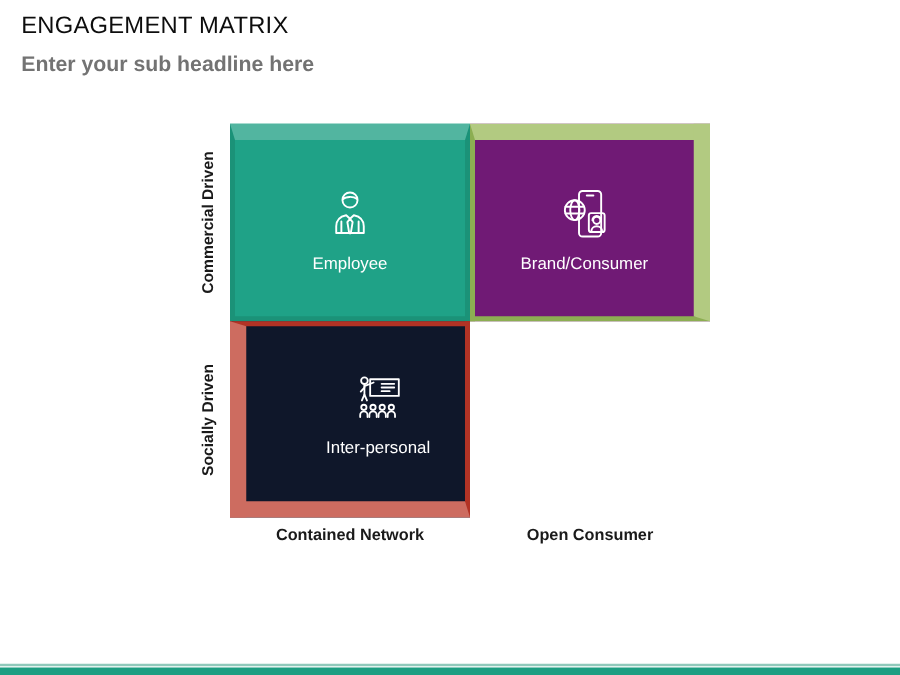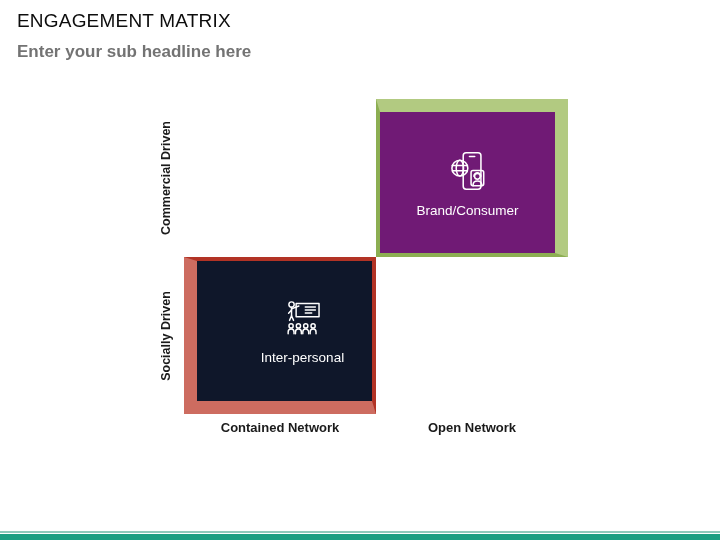--- a/index.html
+++ b/index.html
@@ -50,20 +50,30 @@
   .footer-bar{position:absolute;left:0;top:534px;width:720px;height:6px;}
 </style>
 </head>
 <body>
 
 <div class="title">ENGAGEMENT MATRIX</div>
 <div class="subtitle">Enter your sub headline here</div>
 
 <div class="matrix">
 
+  <div class="quad q0" style="background-color: rgb(31, 162, 135); border-color: rgb(82, 181, 160) rgb(27, 146, 120) rgb(27, 146, 120);">
+    <svg width="46" height="46" viewBox="0 0 48 48" fill="none" stroke="#ffffff" stroke-width="1.6" stroke-linecap="round" stroke-linejoin="round">
+      <circle cx="24" cy="12.5" r="6.3"></circle>
+      <path d="M18.5 11.6 C20.2 9.6 27 9.2 29.6 11.6"></path>
+      <path d="M12.5 40 V34.5 C12.5 28.5 17 26 20.8 25.2 L24 28.2 L27.2 25.2 C31 26 35.5 28.5 35.5 34.5 V40 Z"></path>
+      <path d="M16.8 30.5 V40 M31.2 30.5 V40"></path>
+      <path d="M24 28.2 L21.8 31 L23.2 39.3 L24 40.4 L24.8 39.3 L26.2 31 Z"></path>
+    </svg>
+    <div class="quad-label">Employee</div>
+  </div>
 
   <div class="quad q1" style="background-color: #701a75; border-color: rgb(178, 202, 129) rgb(178, 202, 129) rgb(140, 174, 82) rgb(140, 174, 82);">
     <svg width="46" height="46" viewBox="0 0 48 48" fill="none" stroke="#ffffff" stroke-width="1.6" stroke-linecap="round" stroke-linejoin="round">
       <rect x="19" y="5" width="18.5" height="38" rx="3"></rect>
       <path d="M25.5 8.8 H31"></path>
       <circle cx="15.5" cy="21" r="8.3"></circle>
       <ellipse cx="15.5" cy="21" rx="3.8" ry="8.3"></ellipse>
       <path d="M7.7 18.2 H23.3 M7.7 23.8 H23.3"></path>
       <rect x="27.2" y="23.5" width="13.2" height="15.8" rx="2"></rect>
       <circle cx="33.8" cy="29.5" r="3"></circle>
@@ -92,16 +102,16 @@
     </svg>
     <div class="quad-label">Inter-personal</div>
   </div>
 
 </div>
 
 <div class="y-label top">Commercial Driven</div>
 <div class="y-label bottom">Socially Driven</div>
 
 <div class="x-label left">Contained Network</div>
-<div class="x-label right">Open Network</div>
+<div class="x-label right">Open Consumer</div>
 
 <div class="footer-line" style="background-color: rgb(143, 201, 187);"></div>
 <div class="footer-bar" style="background-color: rgb(29, 158, 130);"></div>
 
 </body></html>

